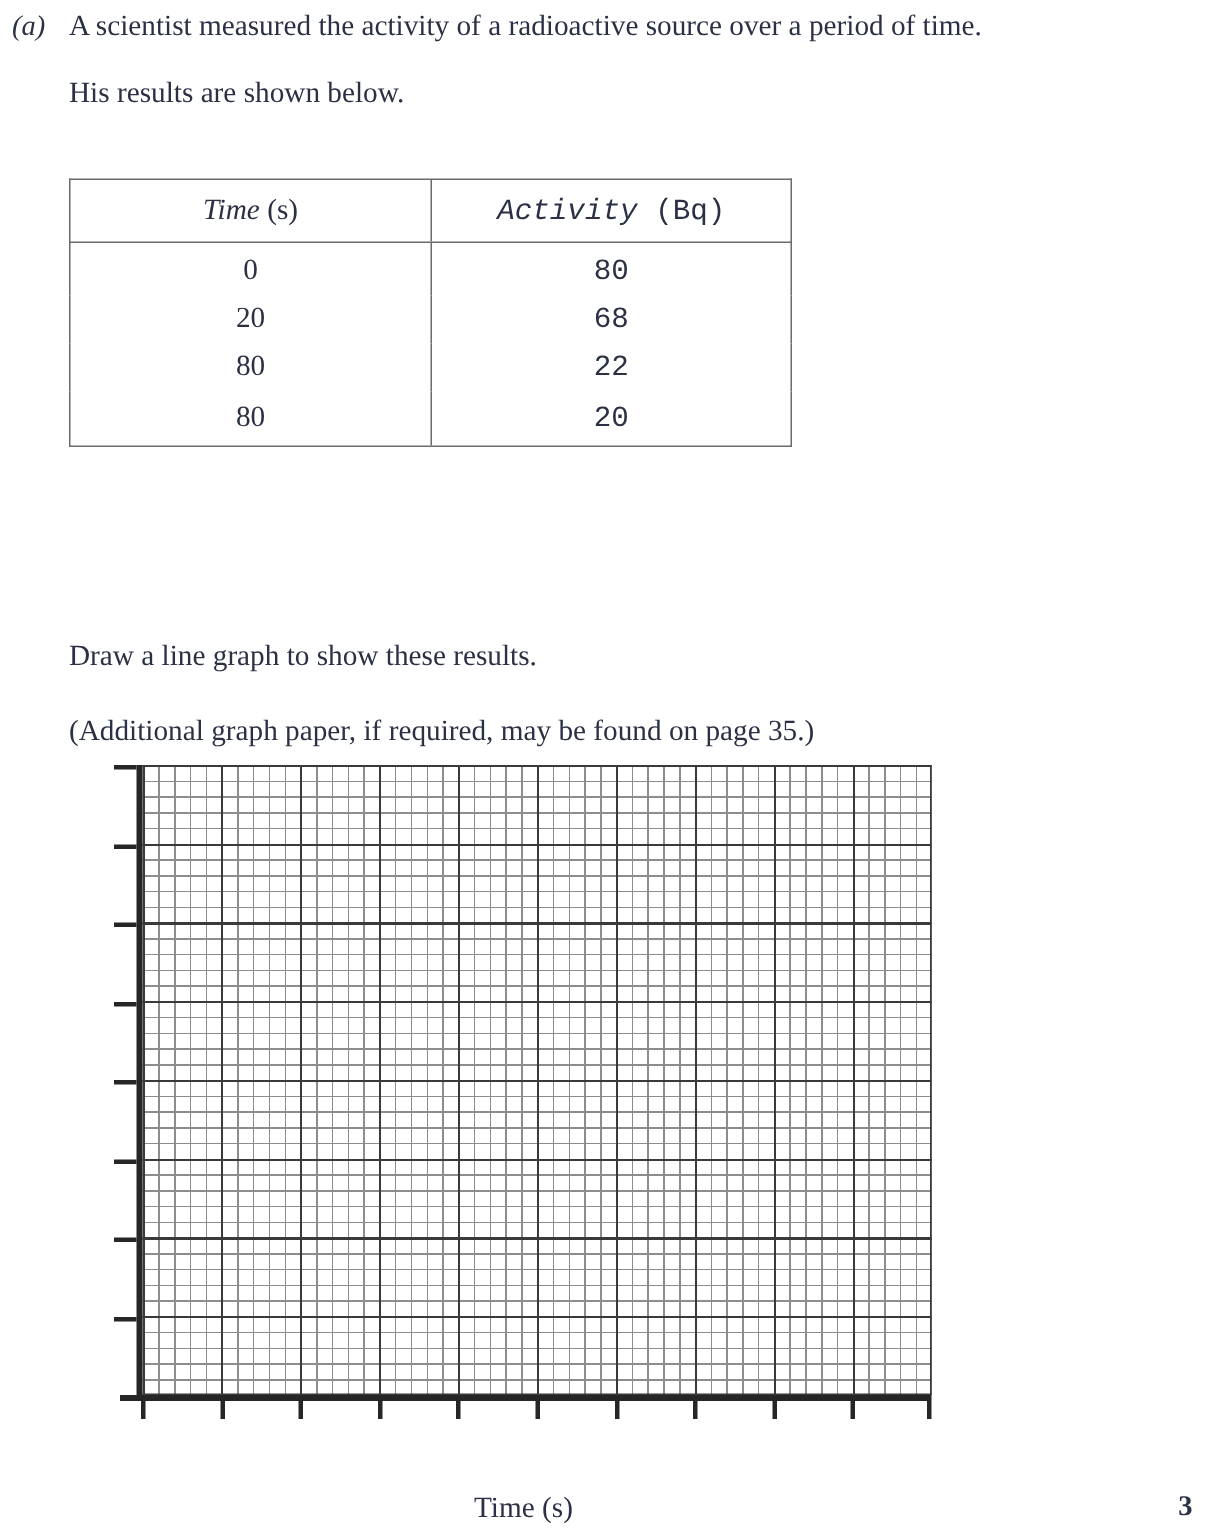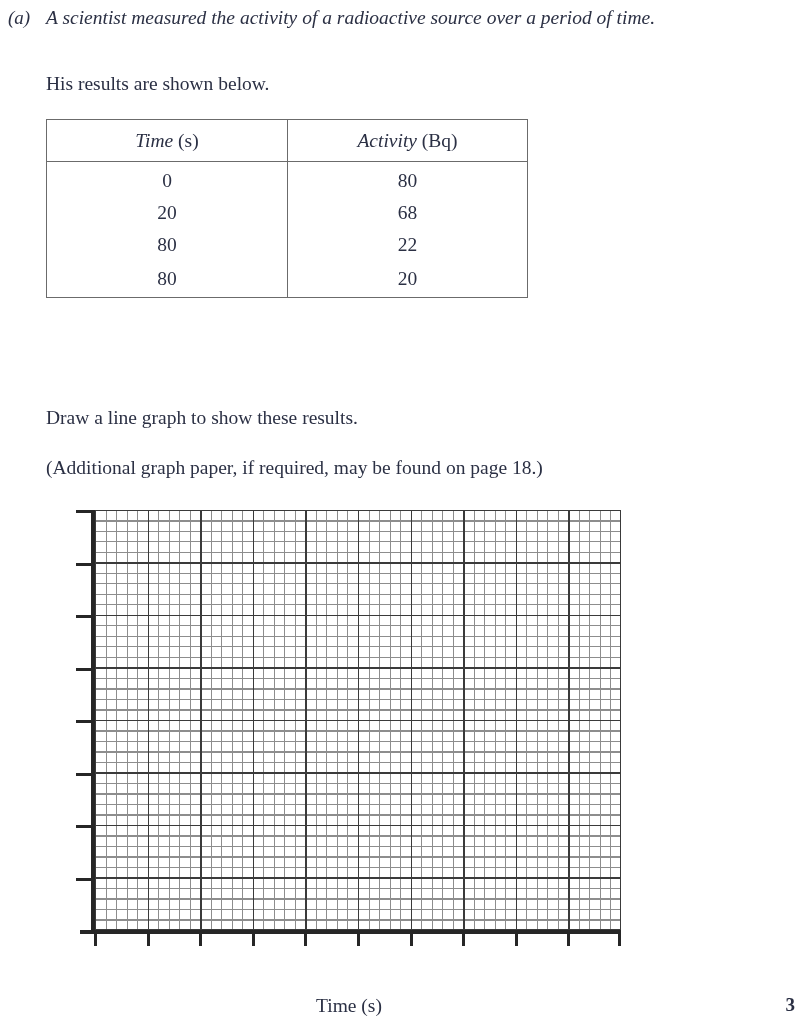--- a/index.html
+++ b/index.html
@@ -29,22 +29,22 @@
     position: absolute;
     left: 46px;
     top: 4px;
     width: 712px;
   }
   .para {
     font-size: 19.5px;
     line-height: 28px;
     margin: 0 0 0 0;
   }
-  .para.stem { width: 700px; font-style: italic; }
-  .para.spaced { margin-top: 38px; }
+  .para.stem { width: 700px; }
+  .para.spaced { margin-top: 17px; }
 
   
   .data-table {
     position: absolute;
     left: 46px;
     top: 119px;
     width: 481px;
     border-collapse: collapse;
     border-spacing: 0;
     table-layout: fixed;
@@ -68,37 +68,38 @@
   .data-table tbody td.col-sep {
     border-left: 1.4px solid #6b6b6b;
   }
   .data-table thead th.edge-l,
   .data-table tbody td.edge-l {
     border-left: 1.4px solid #6b6b6b;
   }
   .data-table thead th.edge-r,
   .data-table tbody td.edge-r {
     border-right: 1.4px solid #6b6b6b;
+    font-family: Liberation Mono, monospace;
   }
   .data-table tbody td {
     height: 32px;
   }
   .data-table tbody tr:first-child td { padding-top: 3px; }
   .data-table tbody tr:last-child td {
     border-bottom: 1.4px solid #6b6b6b;
     height: 36px;
   }
   .hdr-term { font-style: italic; }
   .hdr-unit { font-style: normal; }
 
   
   .instructions {
     position: absolute;
     left: 46px;
-    top: 404px;
+    top: 424px;
     width: 712px;
   }
   .instructions .para + .para { margin-top: 22px; }
 
   
   .graph-area {
     position: absolute;
     left: 95px;
     top: 510px;
     width: 526px;
@@ -229,21 +230,21 @@
     </tr>
     <tr>
       <td class="edge-l">80</td>
       <td class="col-sep edge-r">20</td>
     </tr>
   </tbody>
 </table>
 
 <div class="instructions">
   <p class="para">Draw a line graph to show these results.</p>
-  <p class="para">(Additional graph paper, if required, may be found on page 18.)</p>
+  <p class="para">(Additional graph paper, if required, may be found on page 35.)</p>
 </div>
 
 <div class="graph-area">
   <div class="grid"></div>
   <div class="grid-edge-right"></div>
   <div class="grid-edge-bottom-thin"></div>
 
   <div class="y-axis"></div>
   <div class="x-axis"></div>
 

